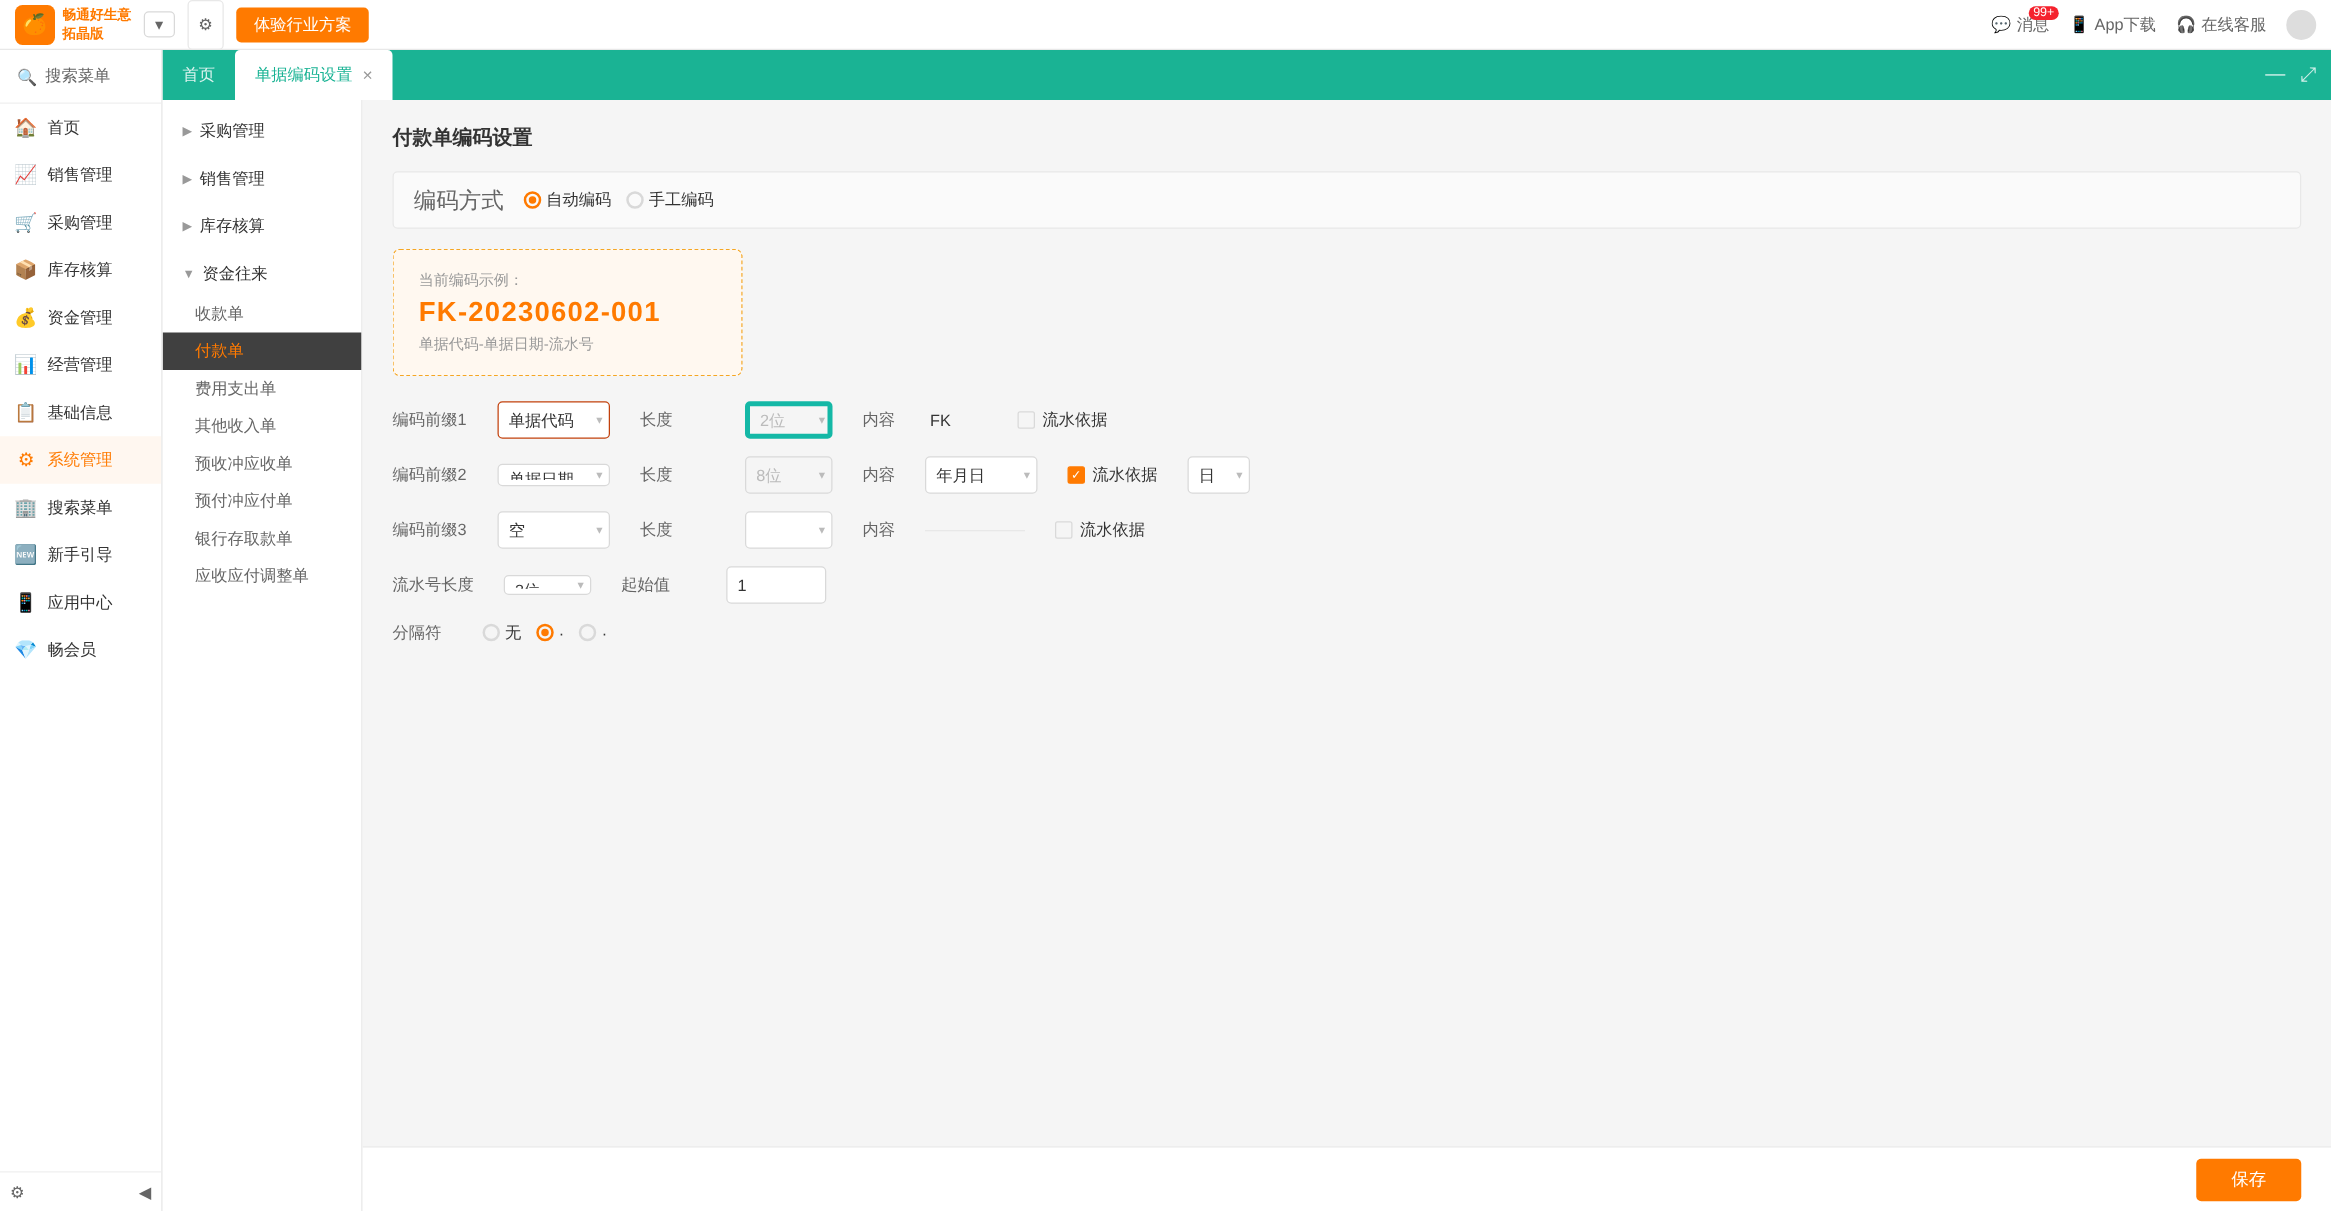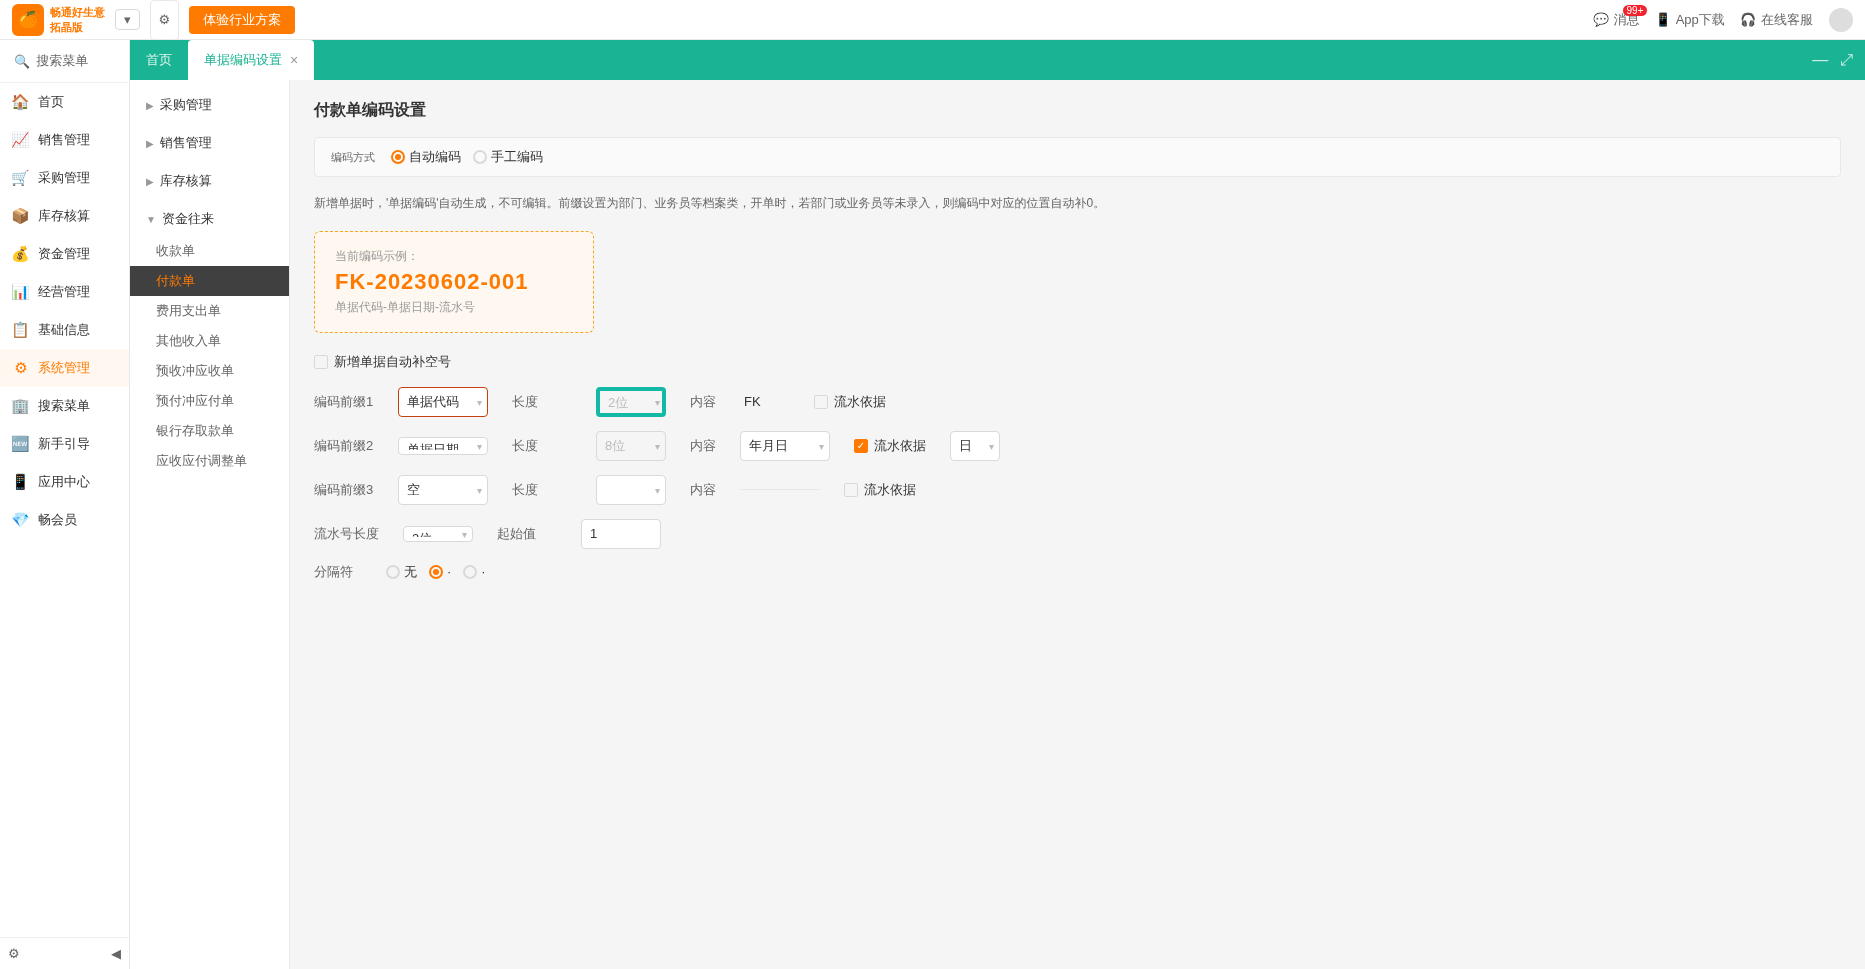--- a/index.html
+++ b/index.html
@@ -50,21 +50,21 @@
     .sub-sidebar-title .arrow { font-size: 10px; color: #999; }
     .sub-sidebar-child { padding: 6px 16px 6px 26px; color: #666; font-size: 13px; cursor: pointer; }
     .sub-sidebar-child.active { background: #404040; color: #ff7a00; font-weight: 500; }
 
     
     .page-content { flex: 1; overflow-y: auto; padding: 20px 24px; background: #f5f5f5; }
     .page-title { font-size: 16px; font-weight: 600; color: #333; margin-bottom: 16px; }
 
     
     .encoding-method { display: flex; align-items: center; gap: 16px; margin-bottom: 16px; background: #fafafa; padding: 10px 16px; border-radius: 4px; border: 1px solid #e8e8e8; }
-    .encoding-label { color: #666; font-size: 11px; }
+    .encoding-label { color: #666; font-size: 18px; }
     .radio-group { display: flex; gap: 12px; }
     .radio-item { display: flex; align-items: center; gap: 4px; cursor: pointer; font-size: 13px; color: #333; }
     .radio-dot { width: 14px; height: 14px; border-radius: 50%; border: 2px solid #d9d9d9; display: inline-block; position: relative; }
     .radio-dot.checked { border-color: #ff7a00; }
     .radio-dot.checked::after { content: ''; width: 6px; height: 6px; background: #ff7a00; border-radius: 50%; position: absolute; top: 50%; left: 50%; transform: translate(-50%, -50%); }
 
     
     .info-text { color: #666; font-size: 12px; margin-bottom: 16px; line-height: 1.8; }
 
     
@@ -267,34 +267,29 @@
                 <span>自动编码</span>
               </label>
               <label class="radio-item">
                 <span class="radio-dot"></span>
                 <span>手工编码</span>
               </label>
             </div>
           </div>
 
           
-          <div class="info-text">新增单据时，'单据编码'自动生成，不可编辑。前缀设置为部门、业务员等档案类，开单时，若部门或业务员等未录入，则编码中对应的位置自动补0。</div>
 
           
           <div class="code-preview-box">
             <div class="code-preview-label">当前编码示例：</div>
             <div class="code-preview-value">FK-20230602-001</div>
             <div class="code-preview-desc">单据代码-单据日期-流水号</div>
           </div>
 
           
-          <div class="auto-fill-row">
-            <span class="checkbox-box"></span>
-            <span>新增单据自动补空号</span>
-          </div>
 
           
           
           <div class="form-row">
             <span class="form-label">编码前缀1</span>
             <div class="select-wrapper">
               <select class="" style="border:1px solid #c2410c;border-radius:4px;padding:4px 24px 4px 8px;font-size:13px;height:30px;min-width:90px;appearance:none;">
                 <option>单据代码</option>
               </select>
               <span class="select-arrow">▾</span>
@@ -398,16 +393,19 @@
               <span>·</span>
             </label>
             <label class="sep-option">
               <span class="radio-dot"></span>
               <span>·</span>
             </label>
           </div>
 
         </div>
 
+        <div class="bottom-bar">
+          <button class="btn-save">保存</button>
+        </div>
       </div>
     </div>
   </div>
 </div>
 
 </body></html>

